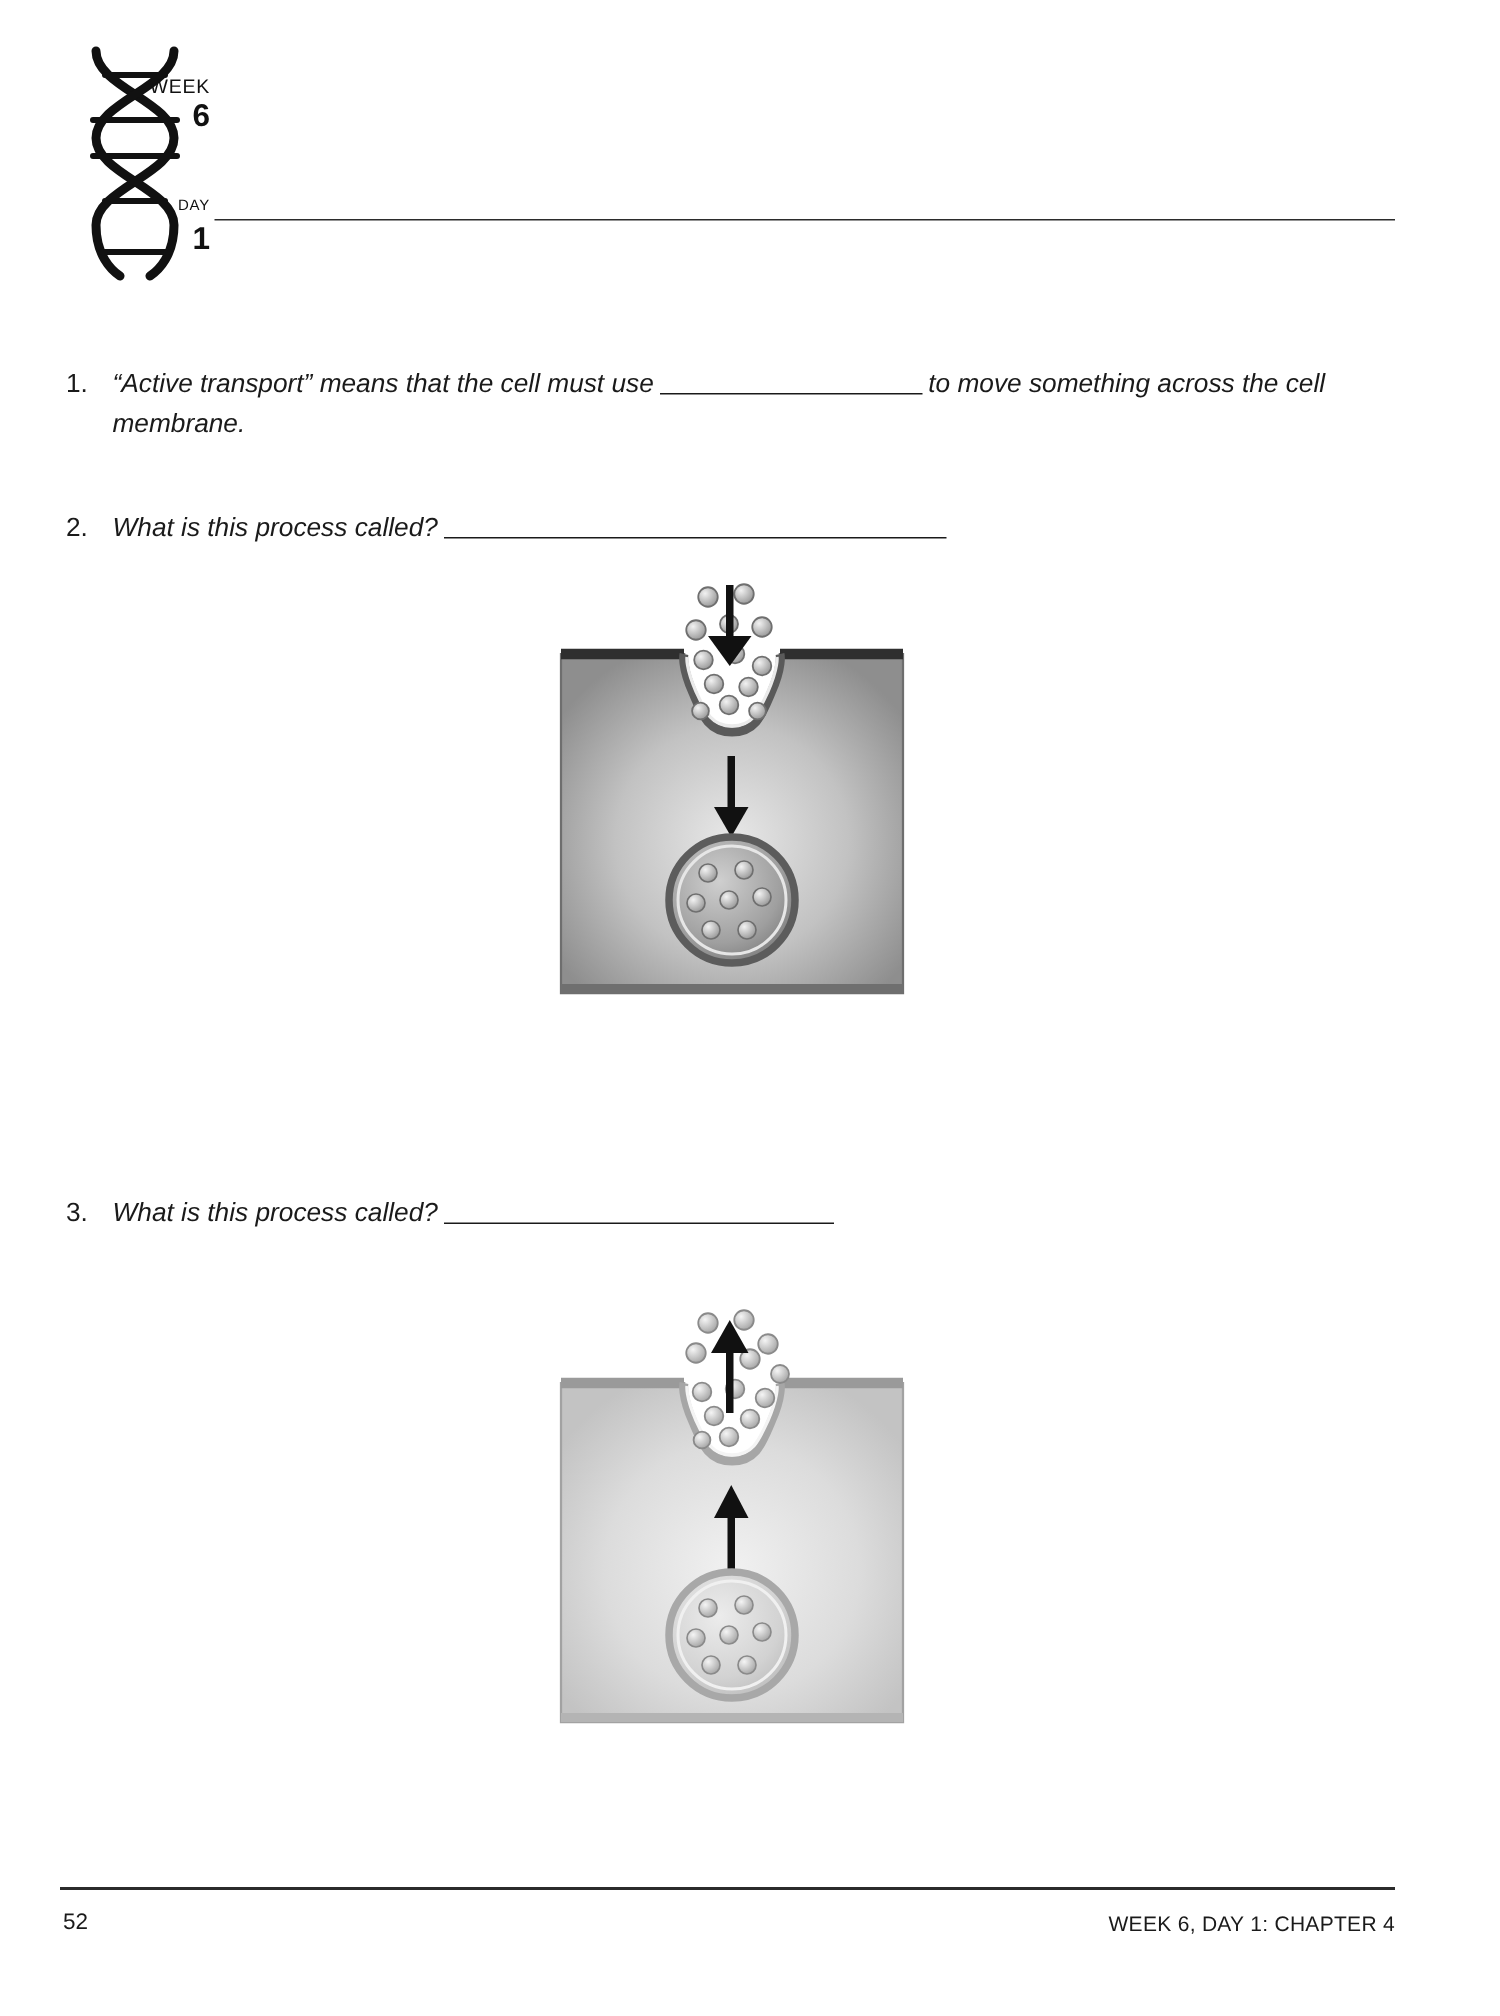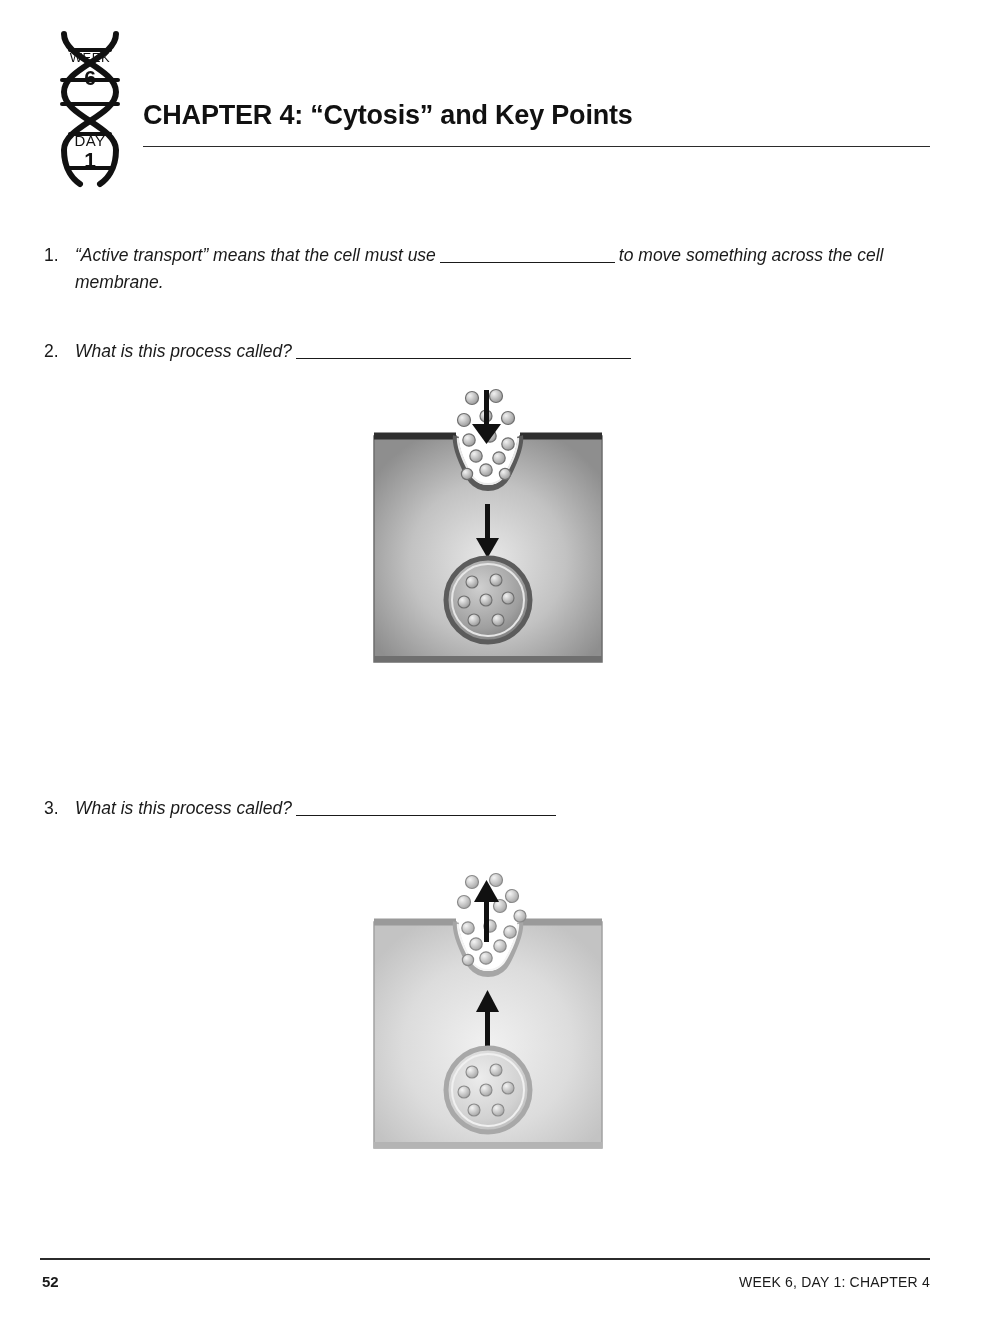--- a/index.html
+++ b/index.html
@@ -38,37 +38,37 @@
     top: 28px;
     width: 100px;
     height: 160px;
   }
   .dna-badge svg {
     display: block;
   }
   .badge-text {
     position: absolute;
     width: 100px;
-    text-align: center;
+    text-align: right;
     font-family: "Liberation Sans", sans-serif;
     color: #111;
   }
   .badge-week-label {
     top: 22px;
     font-size: 13px;
     letter-spacing: 0.5px;
   }
   .badge-week-num {
     top: 38px;
     font-size: 21px;
     font-weight: bold;
   }
   .badge-day-label {
     top: 104px;
-    font-size: 15px;
+    font-size: 10px;
     letter-spacing: 0.5px;
   }
   .badge-day-num {
     top: 120px;
     font-size: 21px;
     font-weight: bold;
   }
 
   .chapter-title {
     position: absolute;
@@ -132,21 +132,21 @@
     top: 1258px;
     width: 890px;
     height: 1.5px;
     background: #2b2b2b;
   }
   .footer-page {
     position: absolute;
     left: 42px;
     top: 1273px;
     font-size: 15px;
-    font-weight: bold;
+    font-weight: normal;
     color: #1a1a1a;
   }
   .footer-ref {
     position: absolute;
     right: 70px;
     top: 1274px;
     font-size: 14px;
     font-weight: normal;
     letter-spacing: 0.2px;
     color: #1a1a1a;
@@ -172,21 +172,20 @@
           <line x1="30" y1="106" x2="70" y2="106"></line>
           <line x1="28" y1="140" x2="72" y2="140"></line>
         </g>
       </svg>
       <div class="badge-text badge-week-label">WEEK</div>
       <div class="badge-text badge-week-num">6</div>
       <div class="badge-text badge-day-label">DAY</div>
       <div class="badge-text badge-day-num">1</div>
     </div>
 
-    <div class="chapter-title">CHAPTER 4: “Cytosis” and Key Points</div>
     <div class="title-rule"></div>
   </div>
 
   <div class="question" style="top:242px; left:0; width:1000px;">
     <span class="q-num" style="top:0;">1.</span>
     <span class="q-body" style="top:0;">
       <span>“Active transport” means that the cell must use</span><span class="blank blank-1"></span><span>to move something across the cell membrane.</span>
     </span>
   </div>
 

